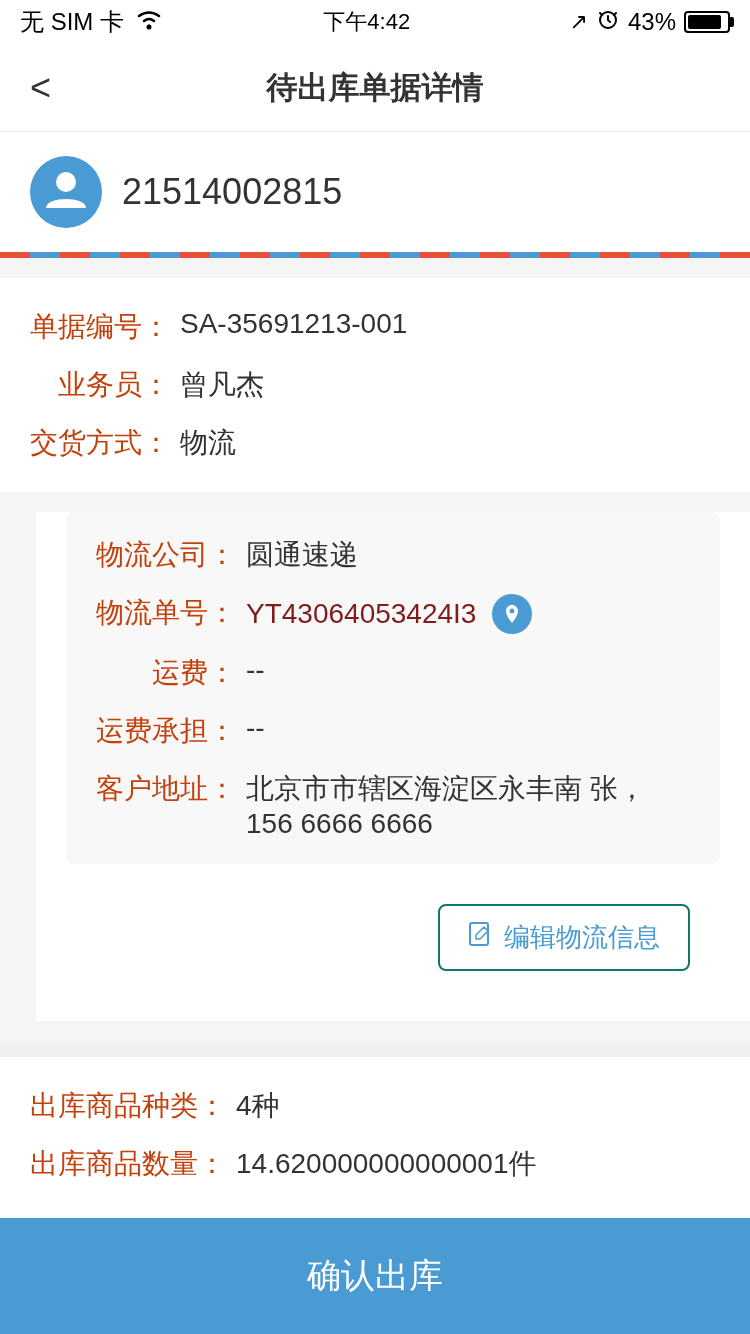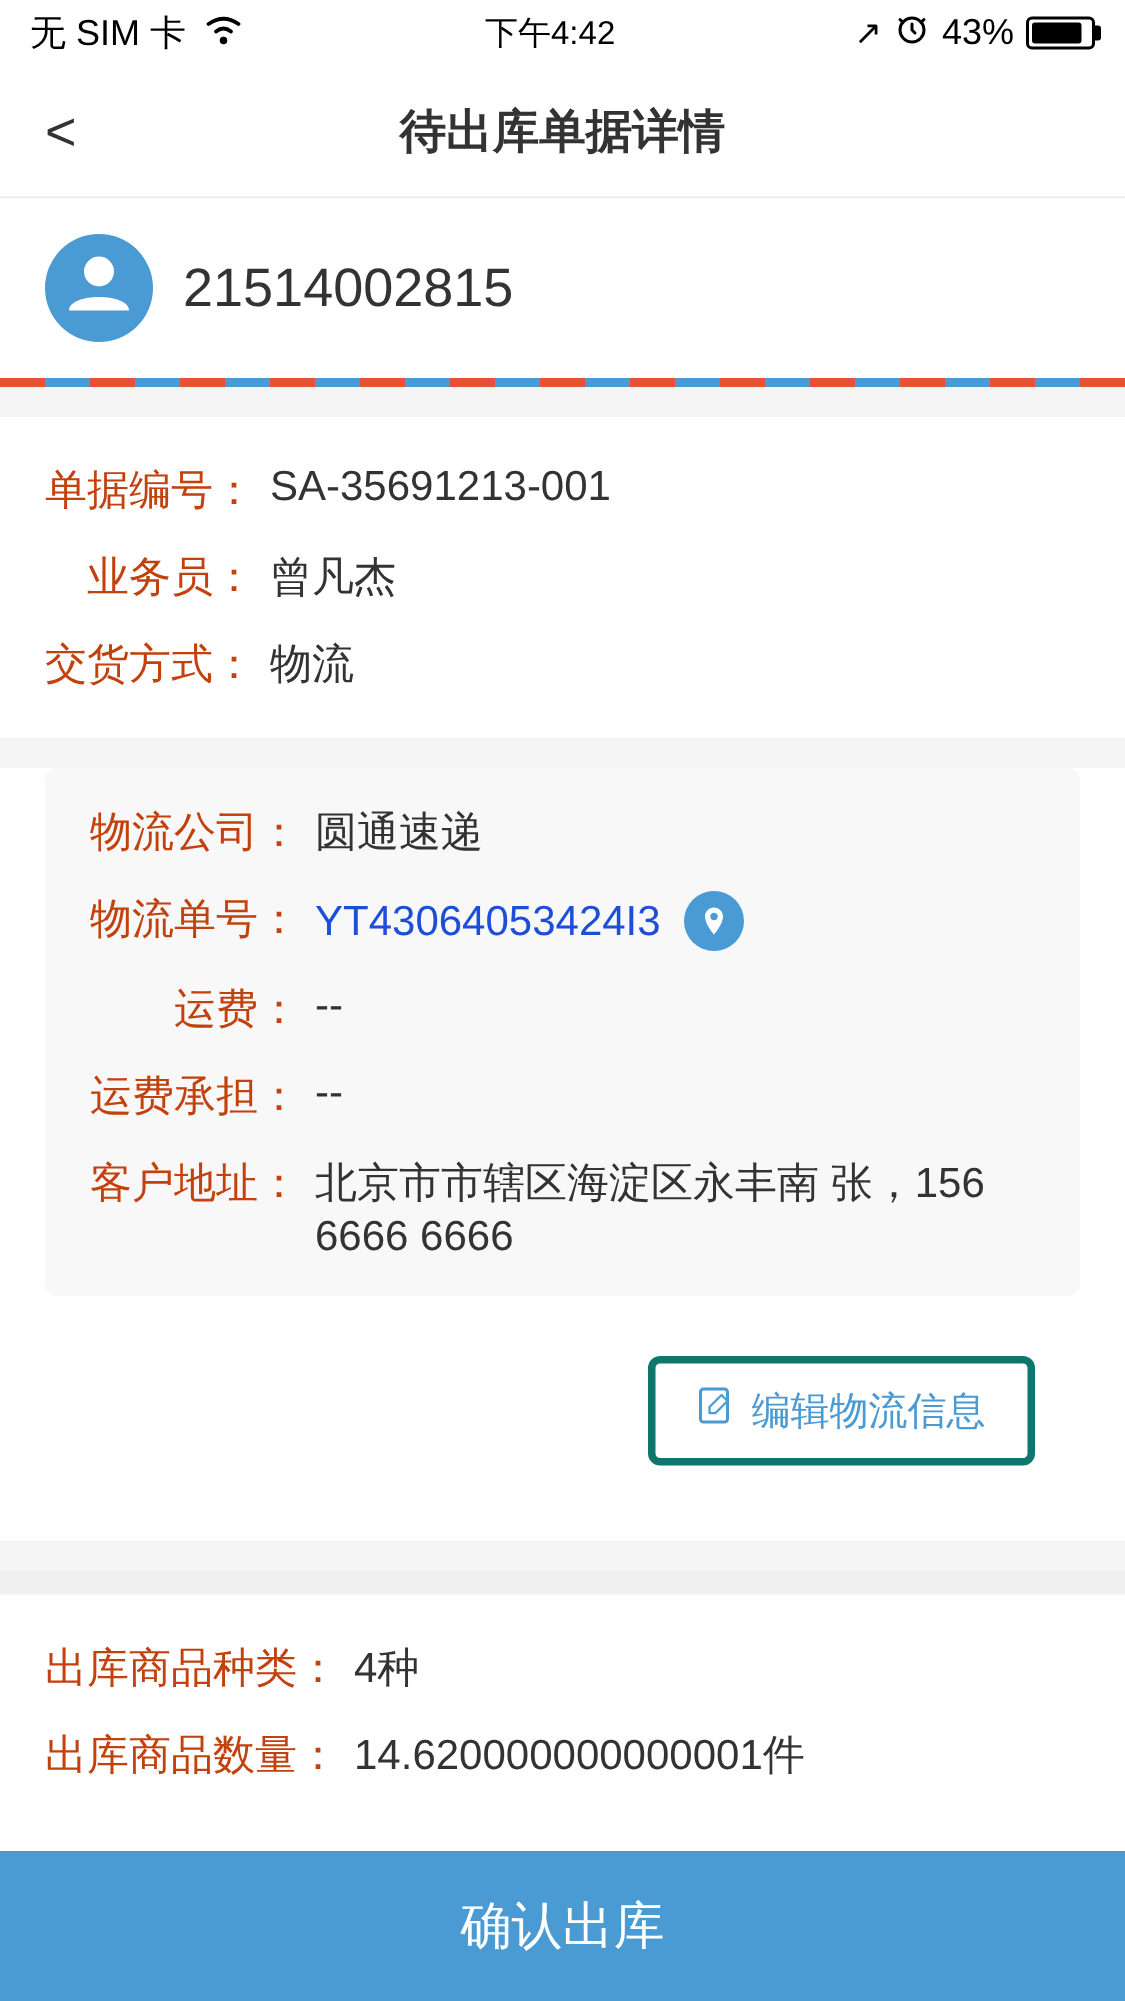--- a/index.html
+++ b/index.html
@@ -141,21 +141,21 @@
       color: #c2410c;
       min-width: 140px;
       text-align: right;
       flex-shrink: 0;
     }
     .info-value {
       color: #333;
       margin-left: 10px;
       flex: 1;
     }
-    .info-value.blue { color: #1d4ed8; }
+    .info-value.blue { color: #7f1d1d; }
     .info-value-with-icon {
       display: flex;
       align-items: center;
       gap: 16px;
     }
 
     
     .location-icon {
       width: 40px;
       height: 40px;
@@ -178,21 +178,21 @@
     }
 
     
     .edit-logistics-btn {
       display: flex;
       align-items: center;
       justify-content: flex-end;
       padding: 20px 30px;
     }
     .btn-outline {
-      border: 5px solid #0f766e;
+      border: 2px solid #0f766e;
       color: #4a9ad4;
       background: #fff;
       border-radius: 8px;
       padding: 14px 28px;
       font-size: 26px;
       display: flex;
       align-items: center;
       gap: 10px;
       cursor: pointer;
     }
@@ -219,21 +219,21 @@
       background: #fff;
     }
 
     
     .bottom-bar {
       position: fixed;
       bottom: 0;
       left: 0;
       width: 750px;
       background: #4a9ad4;
-      height: 100px;
+      height: 116px;
       display: flex;
       align-items: center;
       justify-content: center;
     }
     .confirm-btn {
       color: #fff;
       font-size: 34px;
       font-weight: 500;
       background: none;
       border: none;
@@ -306,21 +306,21 @@
     <div class="info-row">
       <span class="info-label">业务员：</span>
       <span class="info-value">曾凡杰</span>
     </div>
     <div class="info-row">
       <span class="info-label">交货方式：</span>
       <span class="info-value">物流</span>
     </div>
   </div>
 
-  <div class="section" style="margin-top:0; padding-top:0;">
+  <div class="section" style="margin-top:0; padding-top:0;margin-left:36px;">
     <div class="logistics-box">
       <div class="info-row">
         <span class="info-label">物流公司：</span>
         <span class="info-value">圆通速递</span>
       </div>
       <div class="info-row">
         <span class="info-label">物流单号：</span>
         <span class="info-value blue">
           <span class="info-value-with-icon">
             <span>YT43064053424I3</span>

